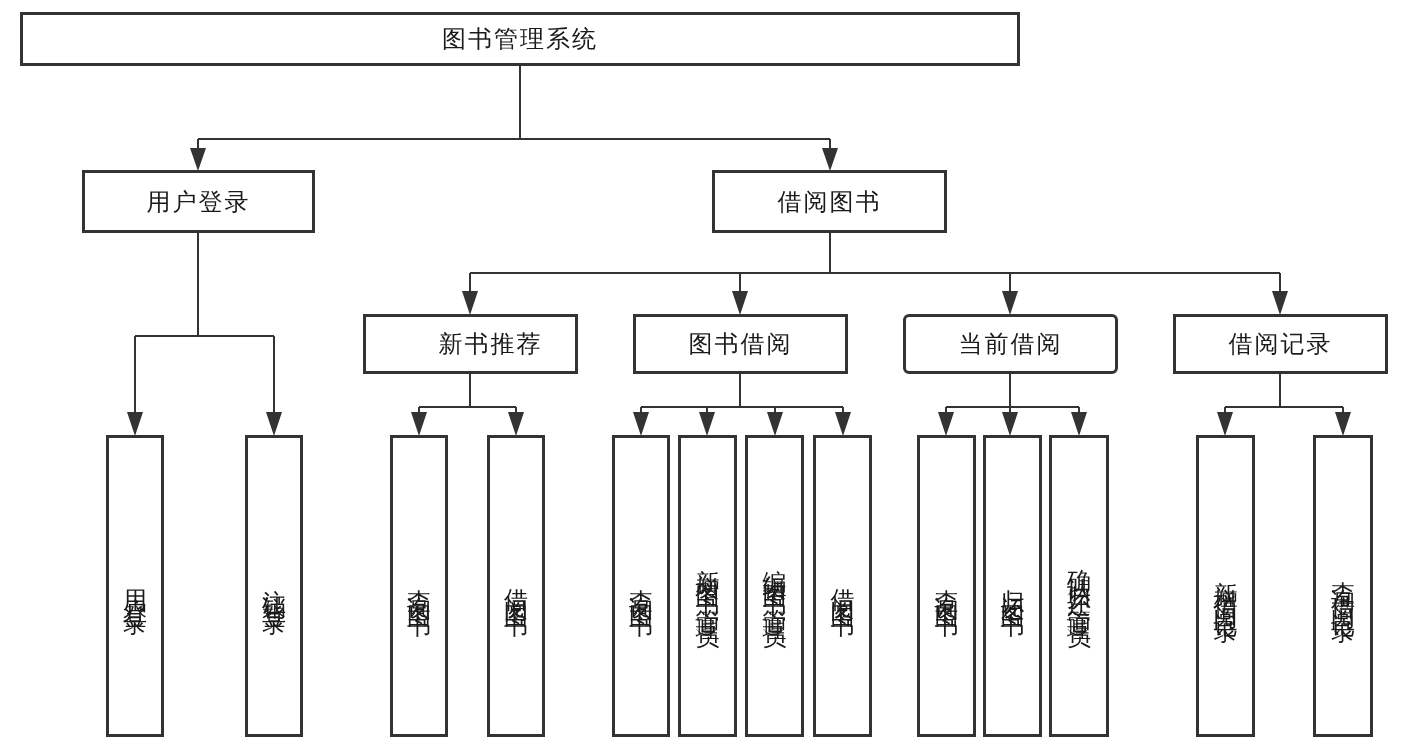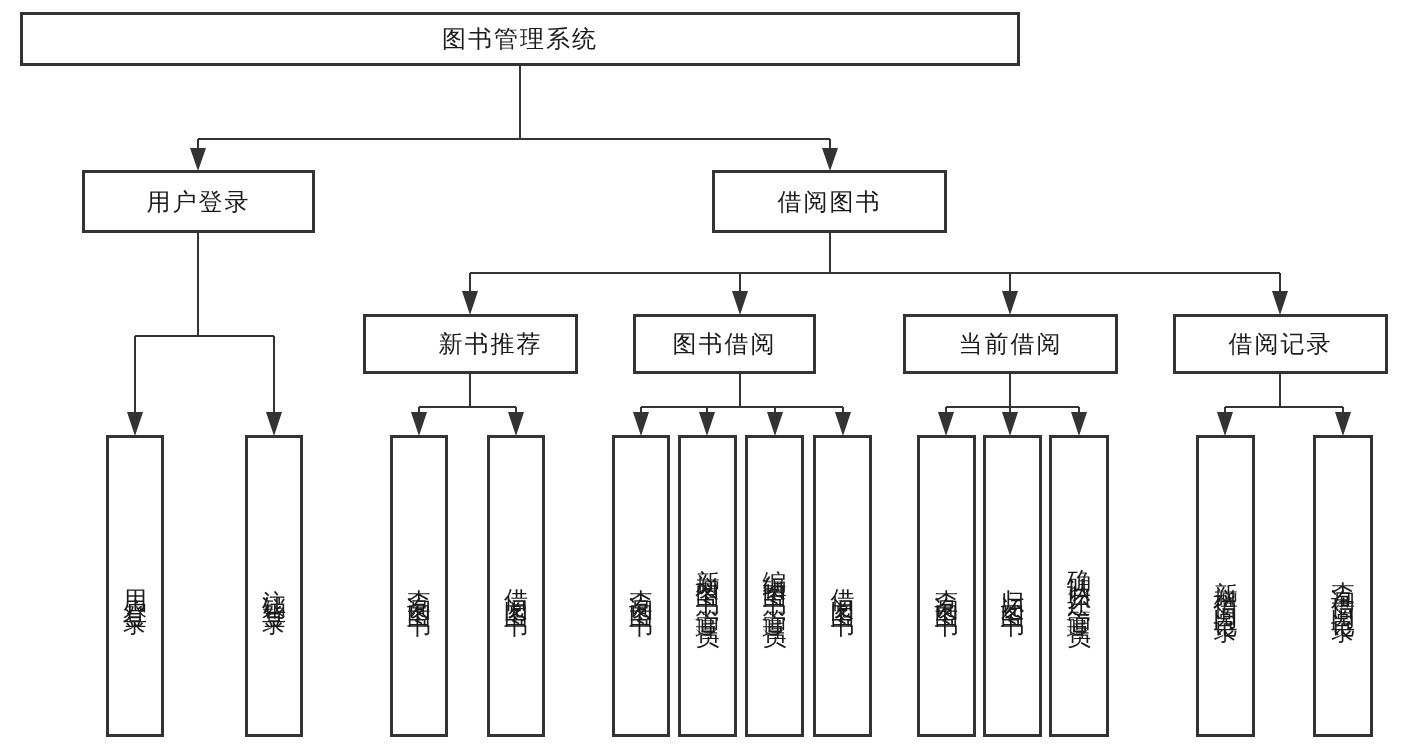--- a/index.html
+++ b/index.html
@@ -73,22 +73,22 @@
       <polygon points="1335,412 1351,412 1343,436"></polygon>
     </g>
   </svg>
 
   <div class="node hbox" style="left:20px;top:12px;width:1000px;height:54px;">图书管理系统</div>
 
   <div class="node hbox" style="left:82px;top:170px;width:233px;height:63px;">用户登录</div>
   <div class="node hbox" style="left:712px;top:170px;width:235px;height:63px;">借阅图书</div>
 
   <div class="node hbox" style="left:363px;top:314px;width:215px;height:60px;padding-left:40px;">新书推荐</div>
-  <div class="node hbox" style="left:633px;top:314px;width:183px;height:60px;text-align:center;">图书借阅</div>
-  <div class="node hbox" style="left:903px;top:314px;width:215px;height:60px;">当前借阅</div>
+  <div class="node hbox" style="left:633px;top:314px;width:215px;height:60px;text-align:center;">图书借阅</div>
+  <div class="node hbox" style="left:903px;top:314px;width:215px;height:60px;border-radius:6px;">当前借阅</div>
   <div class="node hbox" style="left:1173px;top:314px;width:215px;height:60px;">借阅记录</div>
 
   <div class="node vbox" style="left:106px;top:435px;width:58px;height:302px;">用户登录</div>
   <div class="node vbox" style="left:245px;top:435px;width:58px;height:302px;">注销登录</div>
 
   <div class="node vbox" style="left:390px;top:435px;width:58px;height:302px;">查询图书</div>
   <div class="node vbox" style="left:487px;top:435px;width:58px;height:302px;">借阅图书</div>
 
   <div class="node vbox" style="left:612px;top:435px;width:58px;height:302px;">查询图书</div>
   <div class="node vbox" style="left:678px;top:435px;width:59px;height:302px;">新增图书（管理员）</div>

